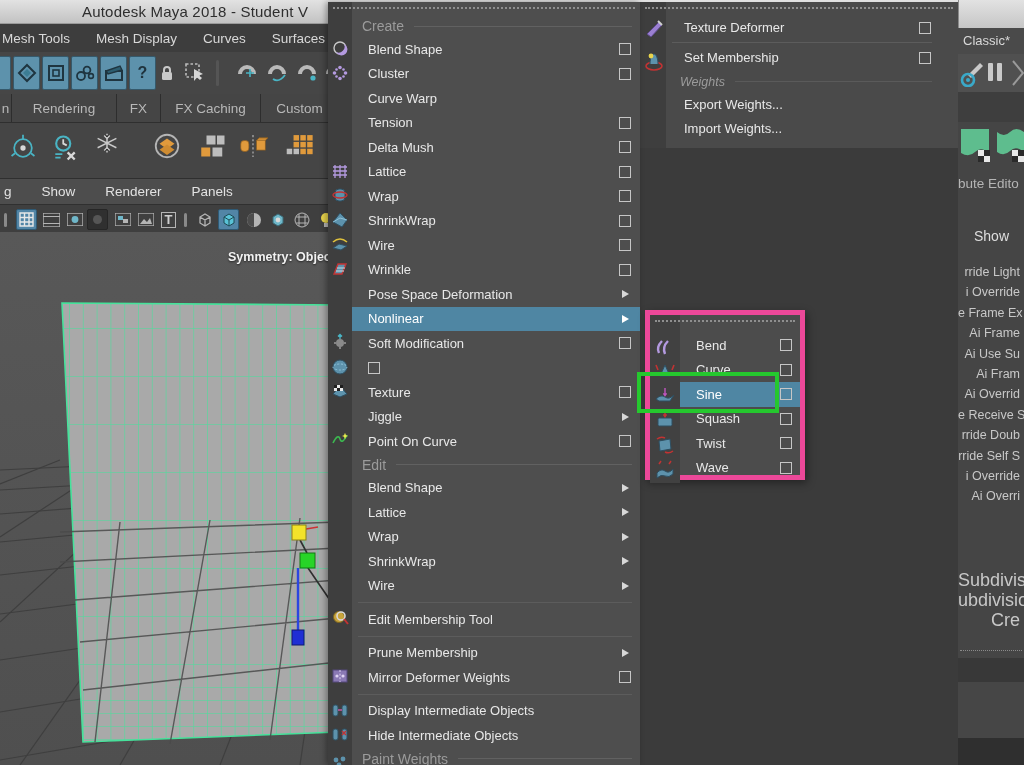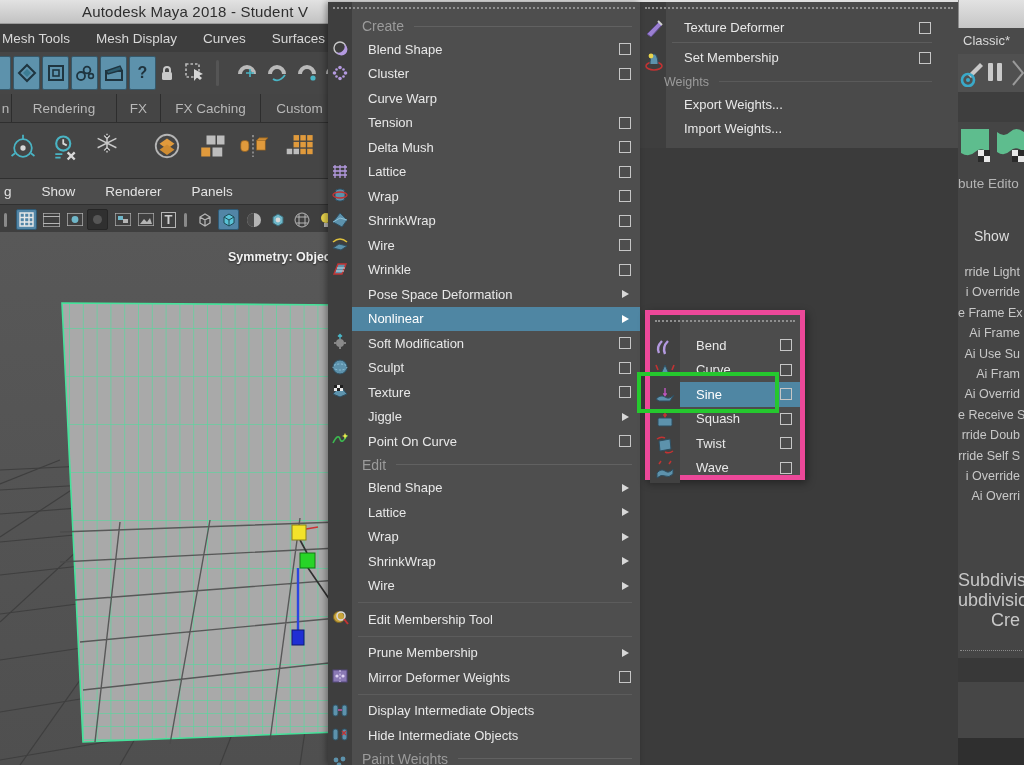--- a/index.html
+++ b/index.html
@@ -74,21 +74,21 @@
   .micon { position:absolute; left:3px; width:18px; height:18px; }
 
   
   #menu-right { left:640px; top:2px; width:318px; height:763px; background:#3b3b3b; }
   #menu-right .itemsbg { position:absolute; left:0; top:0; width:318px; height:146px; background:#4a4a4a; }
   #menu-right .strip2 { position:absolute; left:0; top:0; width:26px; height:146px; background:#3e3e3e; }
   #menu-right .mlist2 { position:absolute; left:0; right:16px; top:12px; }
   .mi2 { margin-left:26px; height:27px; display:flex; align-items:center; padding:0 11px 0 18px;
          color:#e8e8e8; font-size:13px; }
   .mi2 .lbl { flex:1; }
-  .hdr2 { height:21px; display:flex; align-items:center; padding-left:24px; color:#9b9b9b; font-size:12.5px; }
+  .hdr2 { height:21px; display:flex; align-items:center; padding-left:40px; color:#9b9b9b; font-size:12.5px;font-style:italic; }
   .hdr2 .hline { flex:1; border-top:1px solid #5a5a5a; margin:0 10px; }
   .mdiv2 { margin:1px 10px 1px 32px; border-top:1px solid #5c5c5c; }
 
   
   #submenu { left:645px; top:310px; width:160px; height:170px; background:#4c4c4c;
     border:5px solid #ec4899; box-shadow:2px 3px 8px rgba(0,0,0,.4); }
   #submenu .strip3 { position:absolute; left:0; top:0; width:30px; height:168px; background:#414141; }
   #submenu .slist { position:absolute; left:0; right:0; top:18px; }
   .smi { margin-left:30px; height:24.5px; display:flex; align-items:center; padding:0 8px 0 16px;
          color:#e8e8e8; font-size:13px; }
@@ -594,21 +594,20 @@
         </div>
       <div class="mi sel">
           <span class="lbl">Nonlinear</span>
           <span class="ar"></span>
         </div>
       <div class="mi">
           <span class="lbl">Soft Modification</span>
           <span class="cb"></span>
         </div>
       <div class="mi">
-          <span class="lbl">Sculpt</span>
           <span class="cb"></span>
         </div>
       <div class="mi">
           <span class="lbl">Texture</span>
           <span class="cb"></span>
         </div>
       <div class="mi">
           <span class="lbl">Jiggle</span>
           <span class="ar"></span>
         </div>

